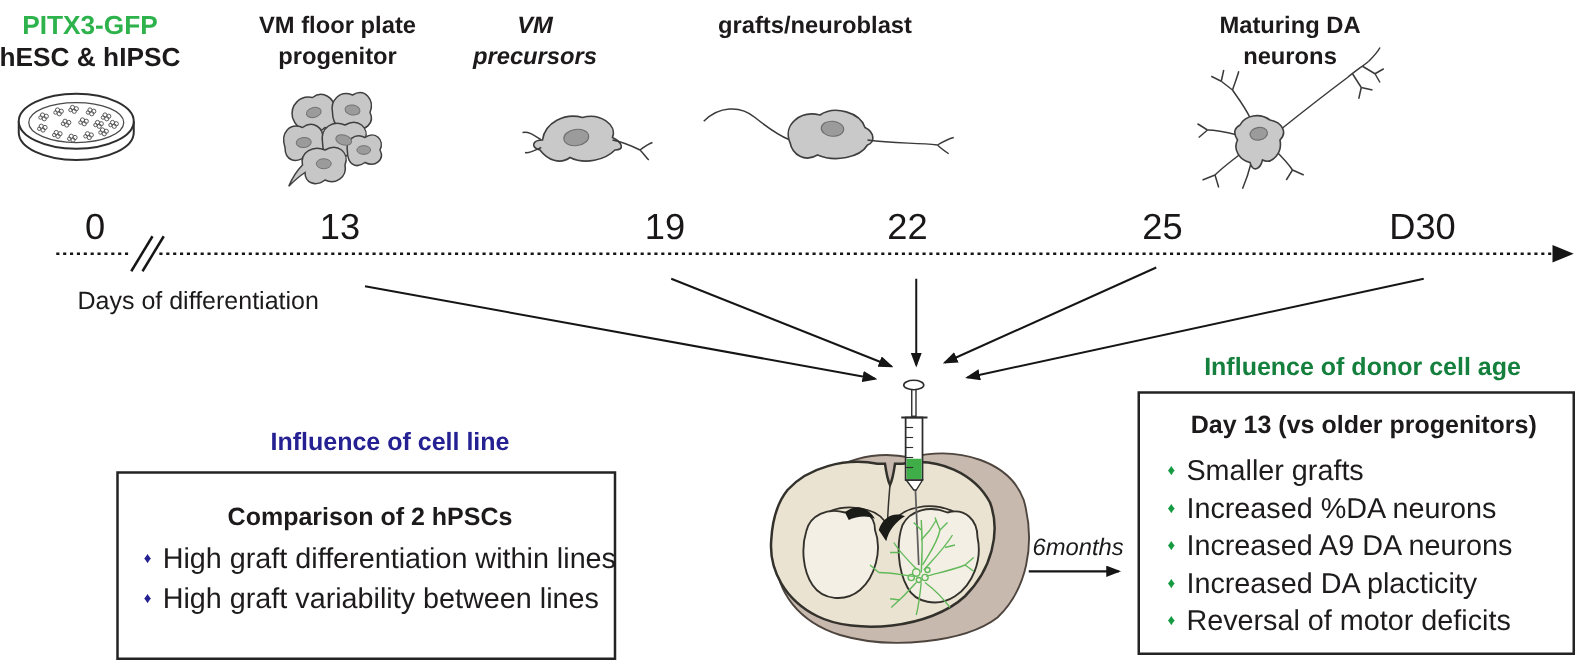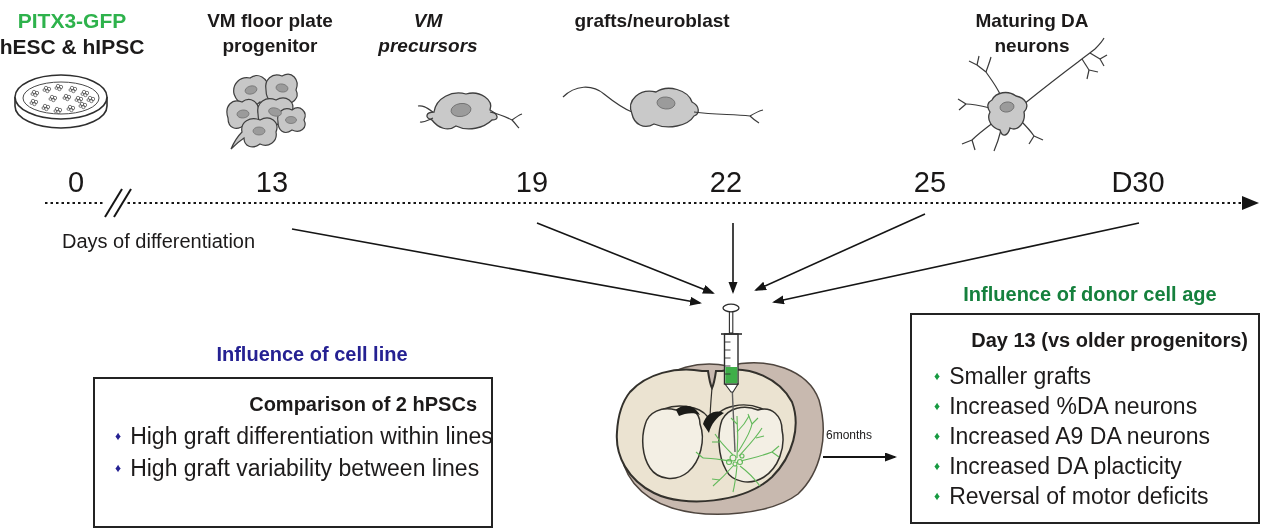--- a/index.html
+++ b/index.html
@@ -24,36 +24,36 @@
     position:absolute;transform:translateX(-50%);
     top:166px;font-size:29px;font-weight:normal;color:#191717;
     line-height:32px;white-space:nowrap;
   }
   .axis-label{
     position:absolute;left:62px;top:230px;
     font-size:20px;color:#1c1a1a;white-space:nowrap;
   }
   .duration-label{
     position:absolute;left:826px;top:428px;
-    font-size:12px;color:#1c1a1a;white-space:nowrap;
+    font-size:19px;color:#1c1a1a;white-space:nowrap;font-style:italic;
   }
   .panel-title{
     position:absolute;transform:translateX(-50%);
     font-size:20px;font-weight:bold;white-space:nowrap;
   }
   .panel-title.navy{color:#252192;left:312px;top:343px;}
   .panel-title.green{color:#15803d;left:1090px;top:283px;}
   .panel-box{
     position:absolute;border:2px solid #232323;background:#ffffff;
     box-sizing:border-box;
   }
-  .panel-box.left{left:93px;top:377px;width:400px;height:151px;padding:14px 14px 0 20px;}
+  .panel-box.left{left:93px;top:377px;width:400px;height:151px;padding:24px 14px 0 20px;}
   .panel-box.right{left:910px;top:313px;width:350px;height:211px;padding:14px 10px 0 22px;}
   .box-title{
-    text-align:right;font-weight:bold;font-size:20px;color:#1c1a1a;
+    text-align:center;font-weight:bold;font-size:20px;color:#1c1a1a;
     margin:0 0 10px 0;
   }
   .panel-box.right .box-title{margin-bottom:14px;}
   .bullet{
     display:flex;align-items:flex-start;gap:9px;
     font-size:23px;line-height:21px;color:#1d1b1b;
     margin-bottom:11px;white-space:nowrap;
   }
   .panel-box.right .bullet{margin-bottom:9px;}
   .diamond{font-size:12px;line-height:21px;}

